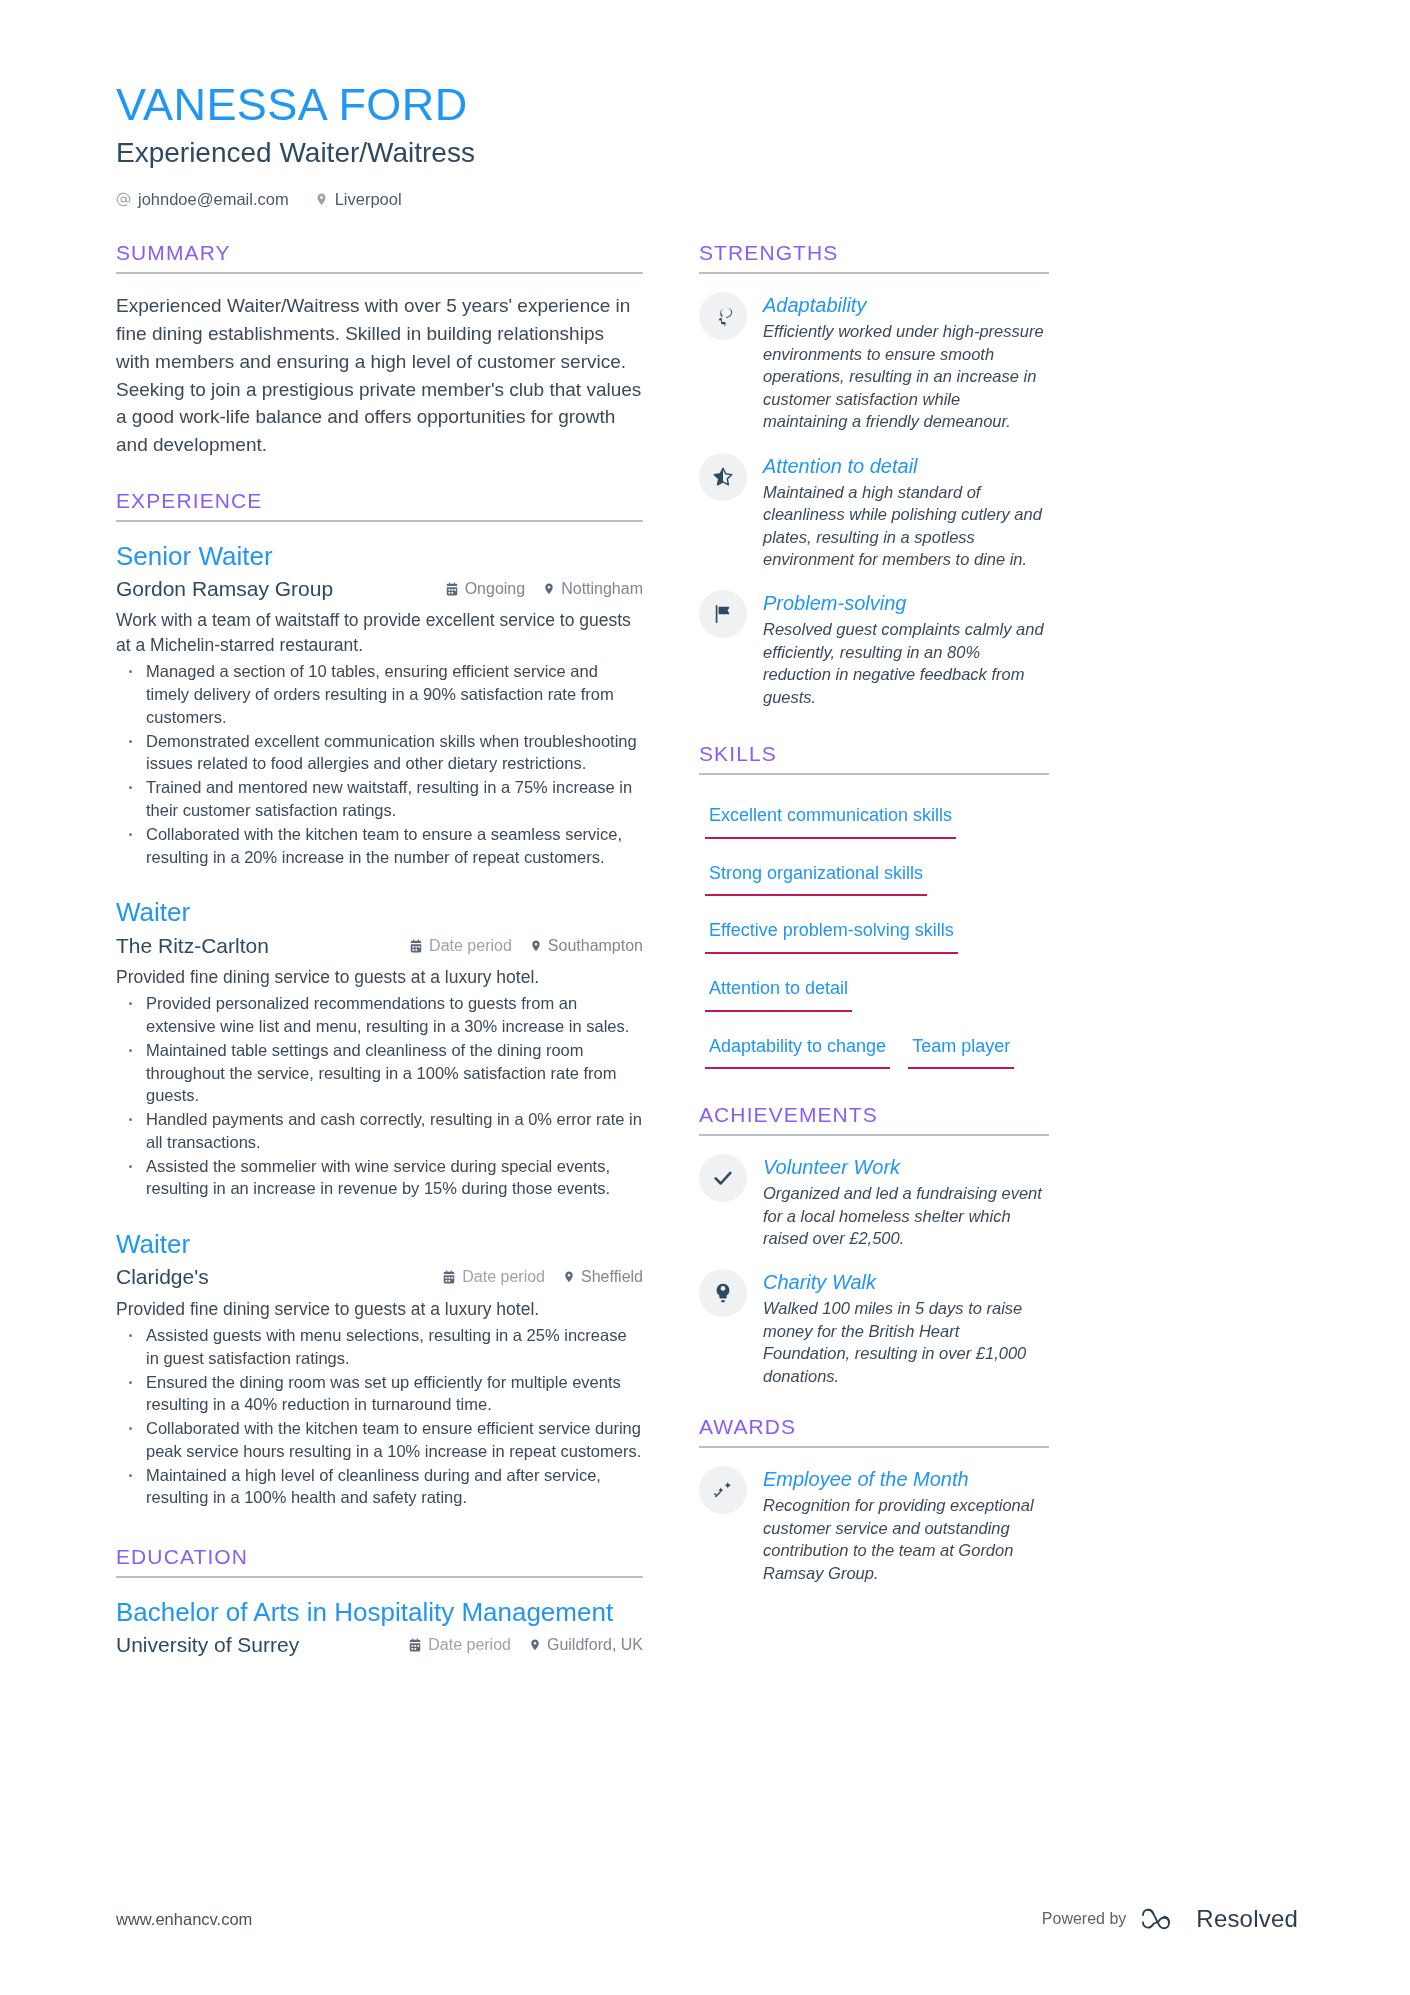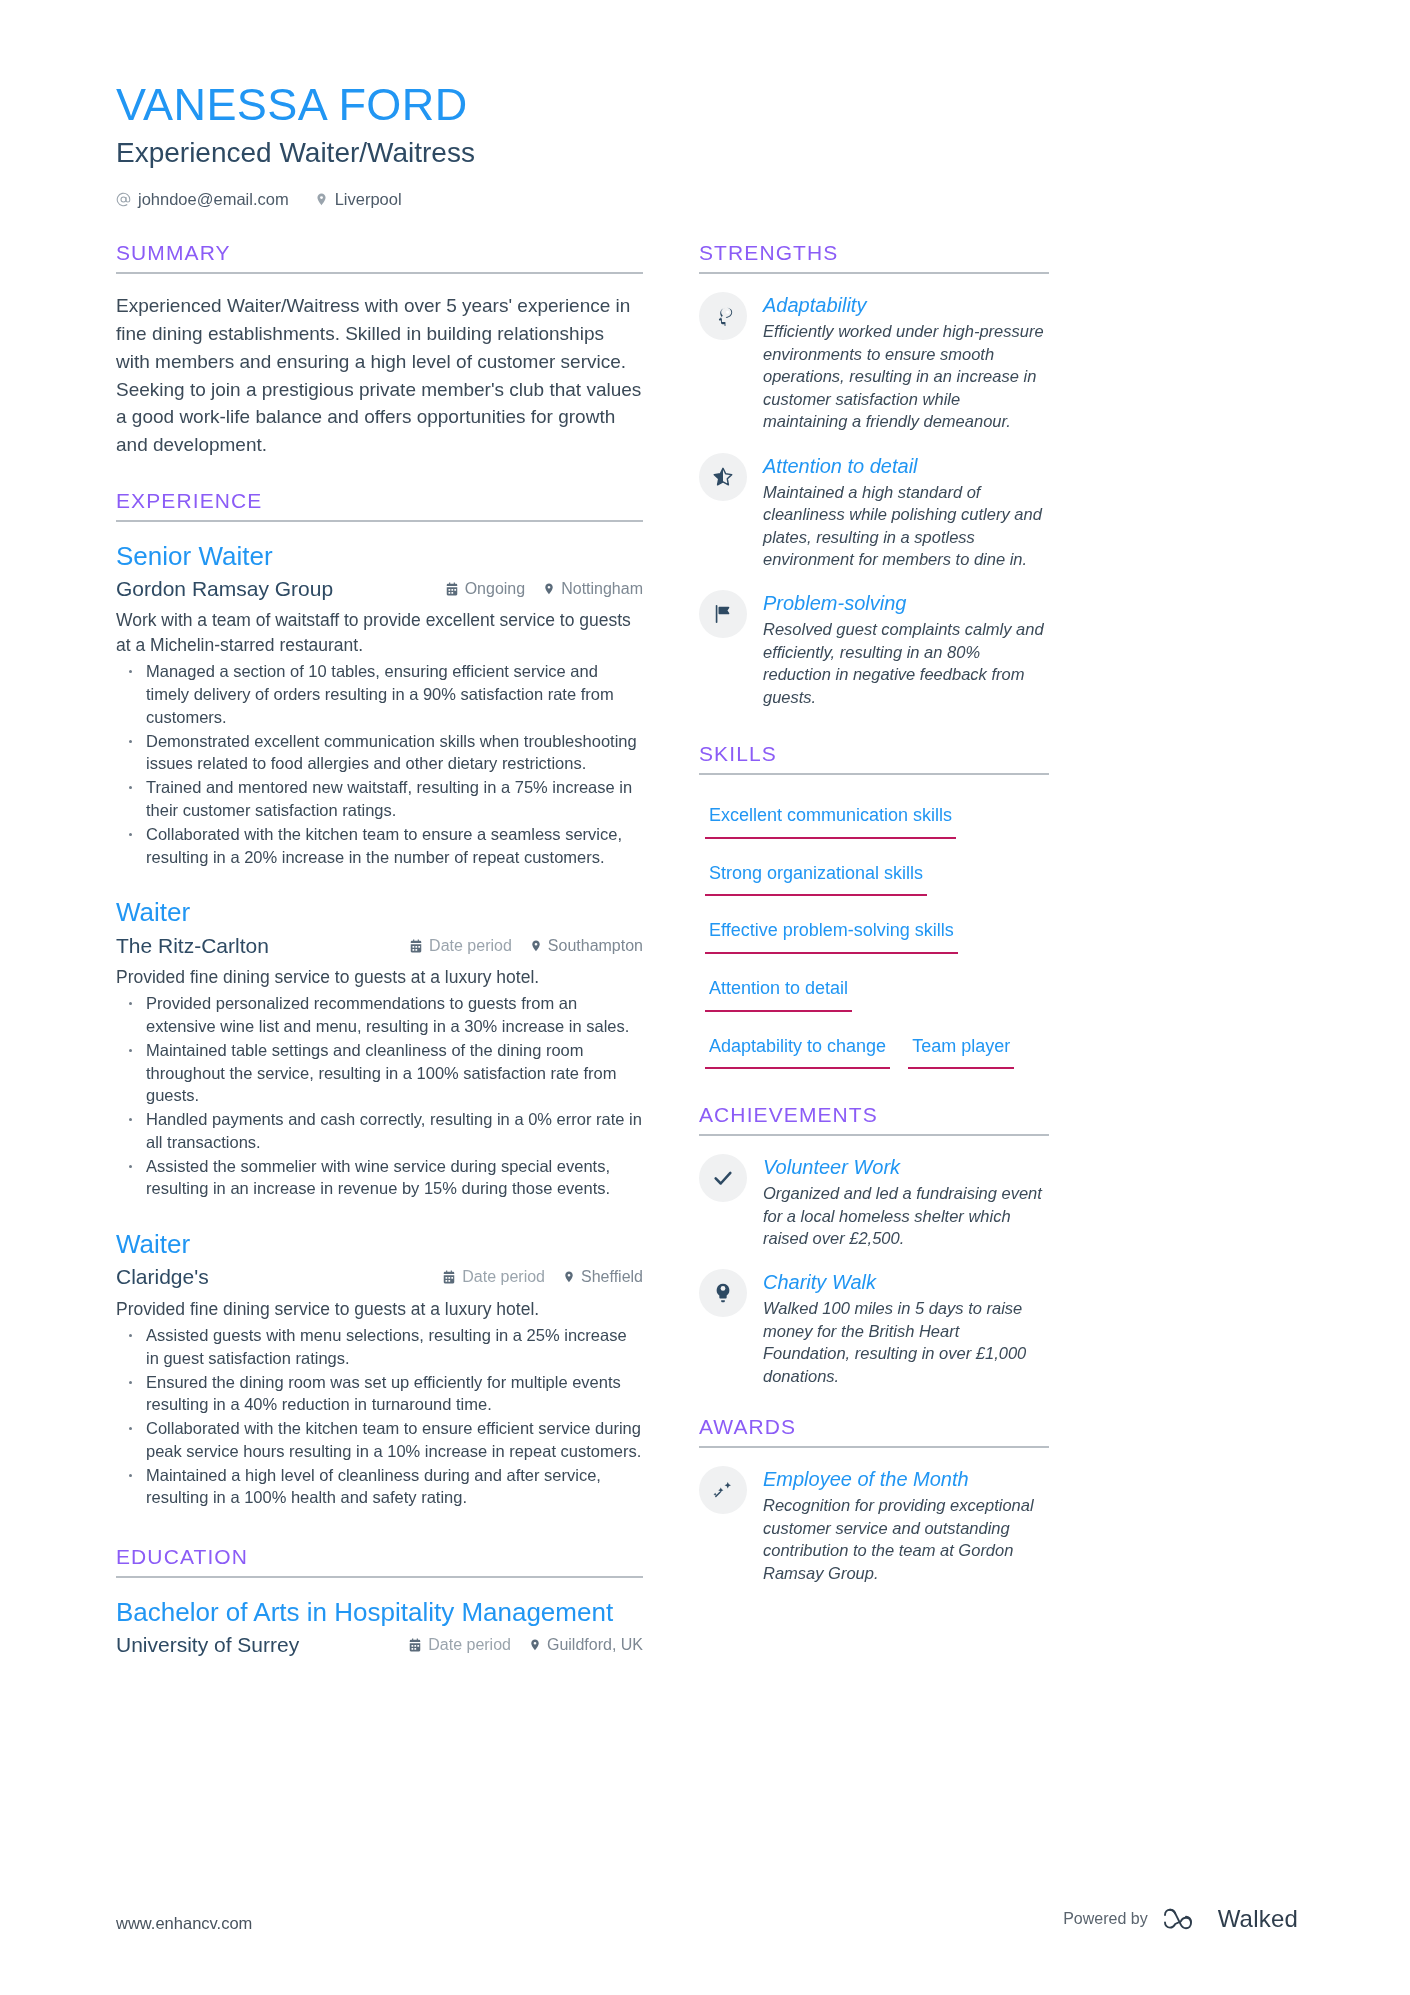--- a/index.html
+++ b/index.html
@@ -235,21 +235,21 @@
     white-space: nowrap;
   }
 
   
   .footer {
     position: absolute;
     left: 116px;
     right: 112px;
     bottom: 62px;
     display: flex;
-    align-items: flex-end;
+    align-items: center;
     justify-content: space-between;
   }
   .footer-url {
     font-size: 16.5px;
     color: #48535e;
   }
   .footer-right {
     display: flex;
     align-items: center;
     gap: 14px;
@@ -575,19 +575,19 @@
       <div class="footer-url">www.enhancv.com</div>
       <div class="footer-right">
         <div class="powered">Powered by</div>
         <div class="brand">
           <span class="brand-mark">
             <svg width="46" height="26" viewBox="0 0 46 26" fill="none" stroke="currentColor" stroke-width="1.9" stroke-linecap="round" stroke-linejoin="round">
               <path d="M3 9c0-3 2.2-5.2 5-5.2 2.4 0 4.2 1.5 5.2 3.6l5.6 11.2c1 2.1 2.8 3.6 5.2 3.6 2.8 0 5-2.2 5-5.2s-2.2-5.2-5-5.2c-2.4 0-4.2 1.5-5.2 3.6L13.2 18c-1 2.1-2.8 3.6-5.2 3.6-2.8 0-5-2.2-5-5.2"></path>
               <path d="M8 3.8c2.4 0 4.2 1.5 5.2 3.6M29 16c0-3-2.2-5.2-5-5.2"></path>
             </svg>
           </span>
-          <span class="brand-name">Walked</span>
+          <span class="brand-name">Resolved</span>
         </div>
       </div>
     </div>
 
   </div>
 </div>
 
 </body></html>

